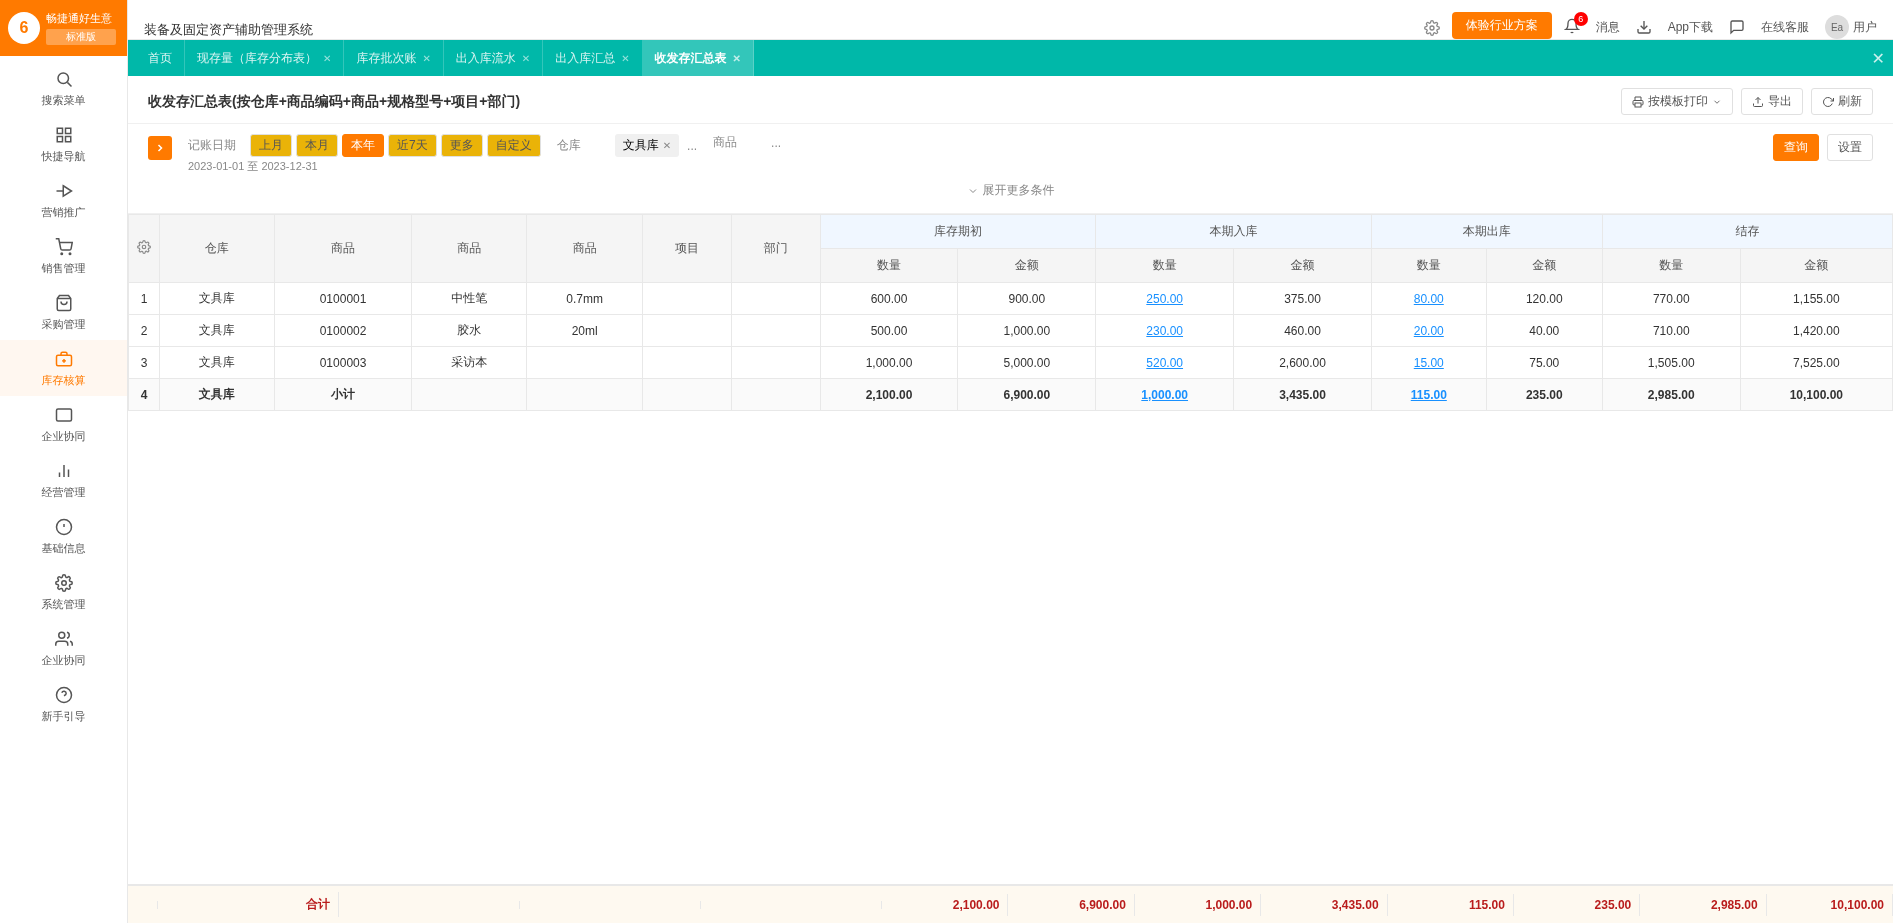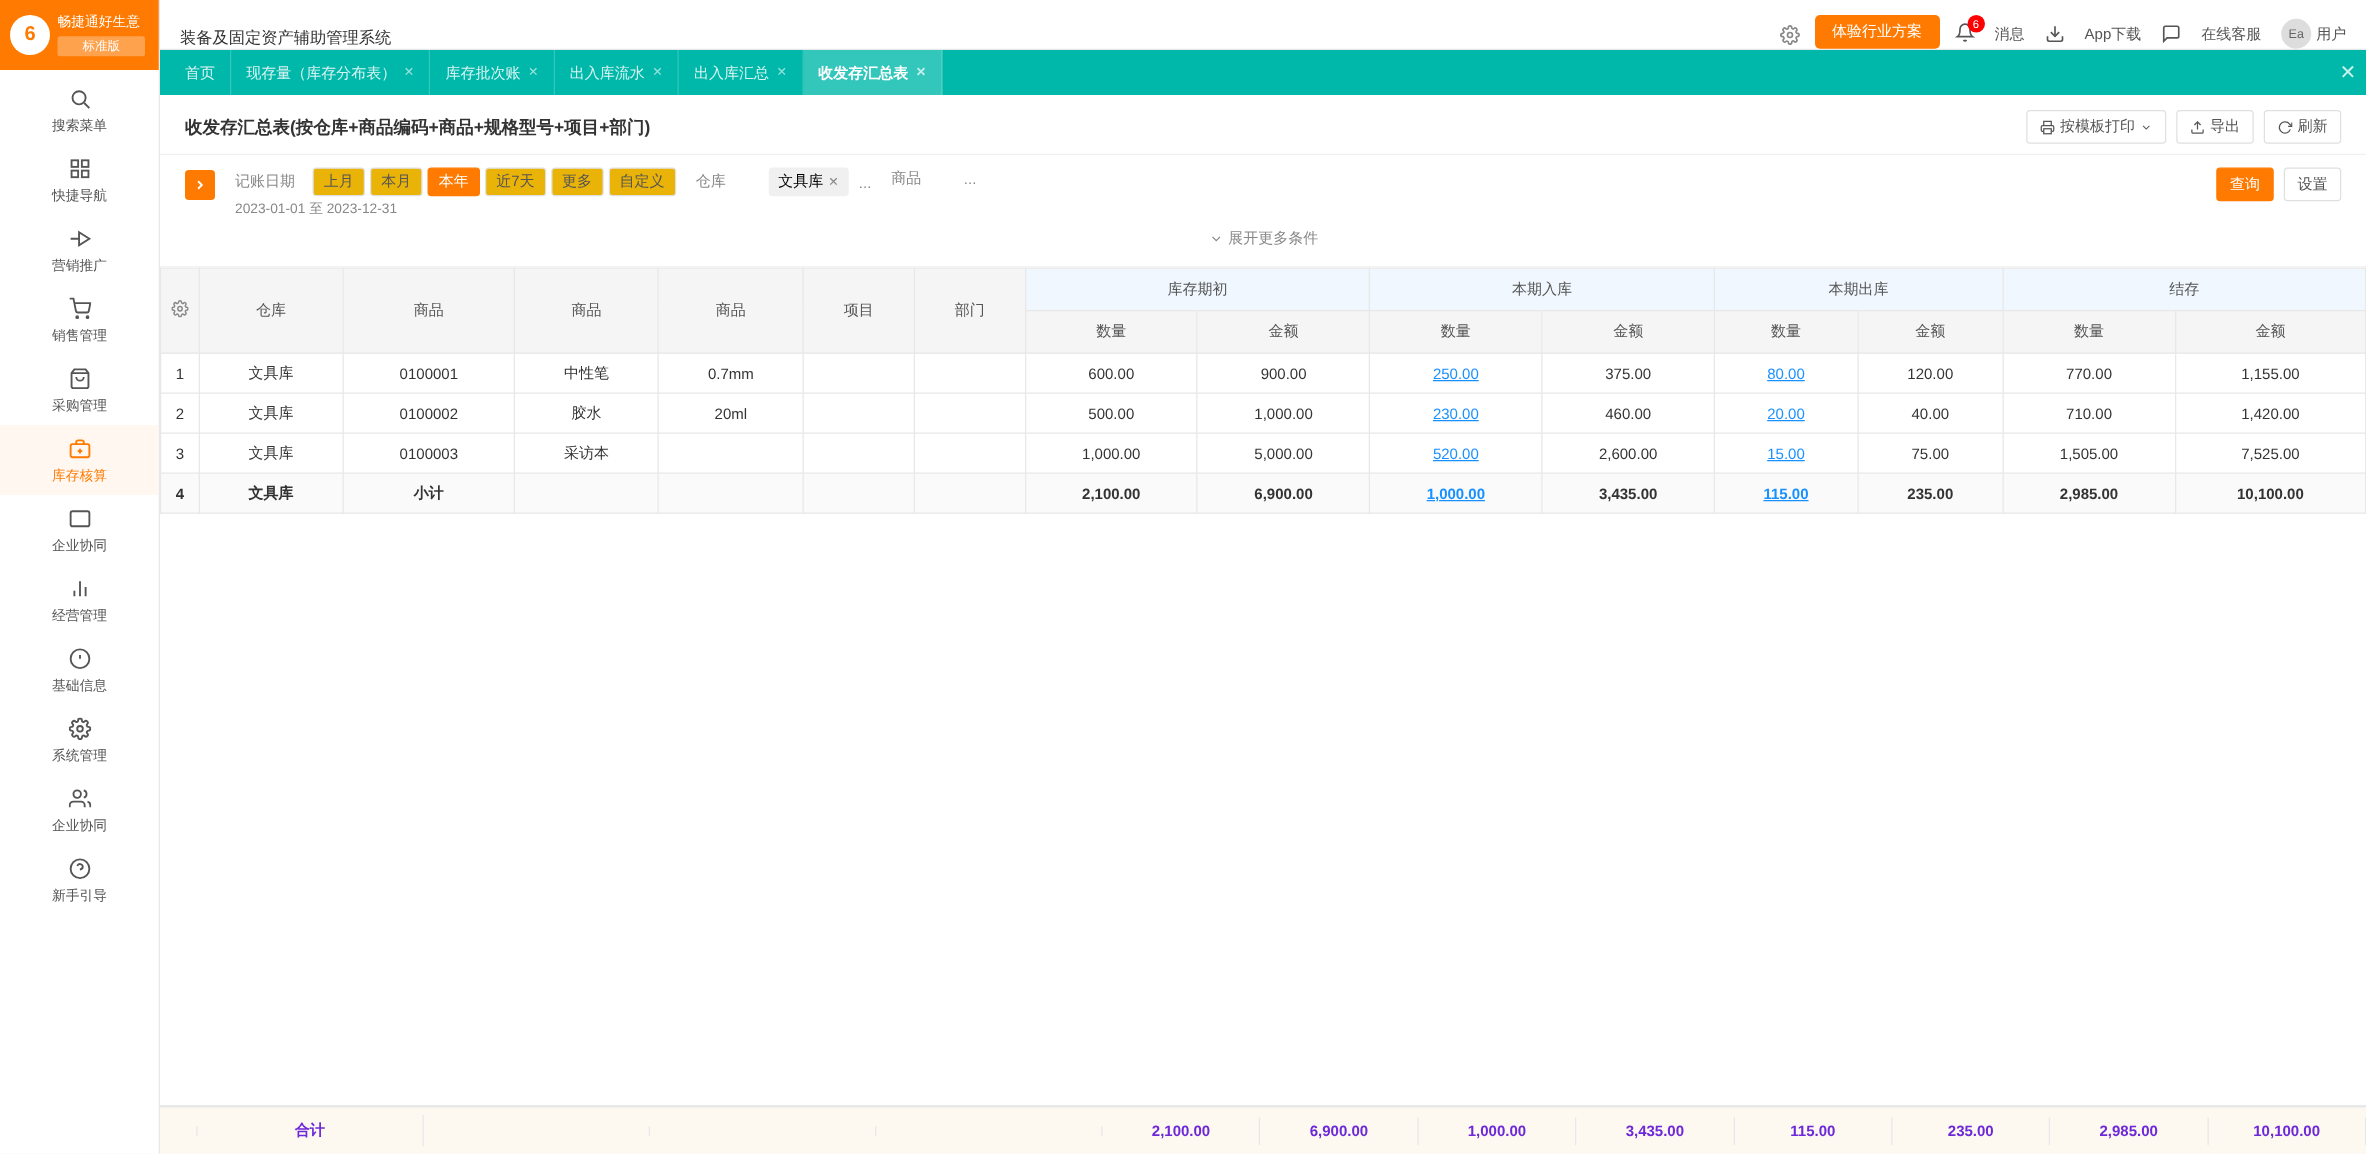--- a/index.html
+++ b/index.html
@@ -216,25 +216,25 @@
     .table-footer {
       position: sticky;
       bottom: 0;
       background: #fef9f0;
       border-top: 2px solid #e8e8e8;
       display: flex;
       align-items: center;
       padding: 6px 0;
     }
     .footer-cell {
-      text-align: center;
+      text-align: right;
       padding: 4px 8px;
       font-size: 12px;
       font-weight: bold;
-      color: #6d28d9;
+      color: #b91c1c;
       border-right: 1px solid #e8e8e8;
       white-space: nowrap;
     }
   </style>
 </head>
 <body>
 
 <div class="sidebar">
   <div class="sidebar-logo">
     <div class="logo-icon">

